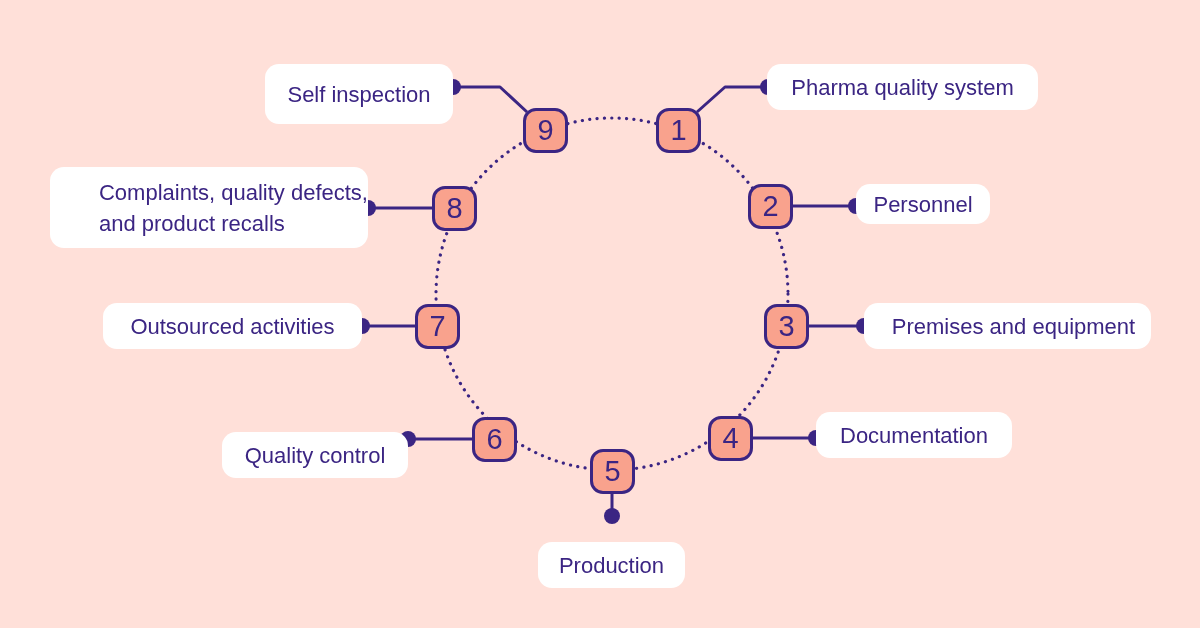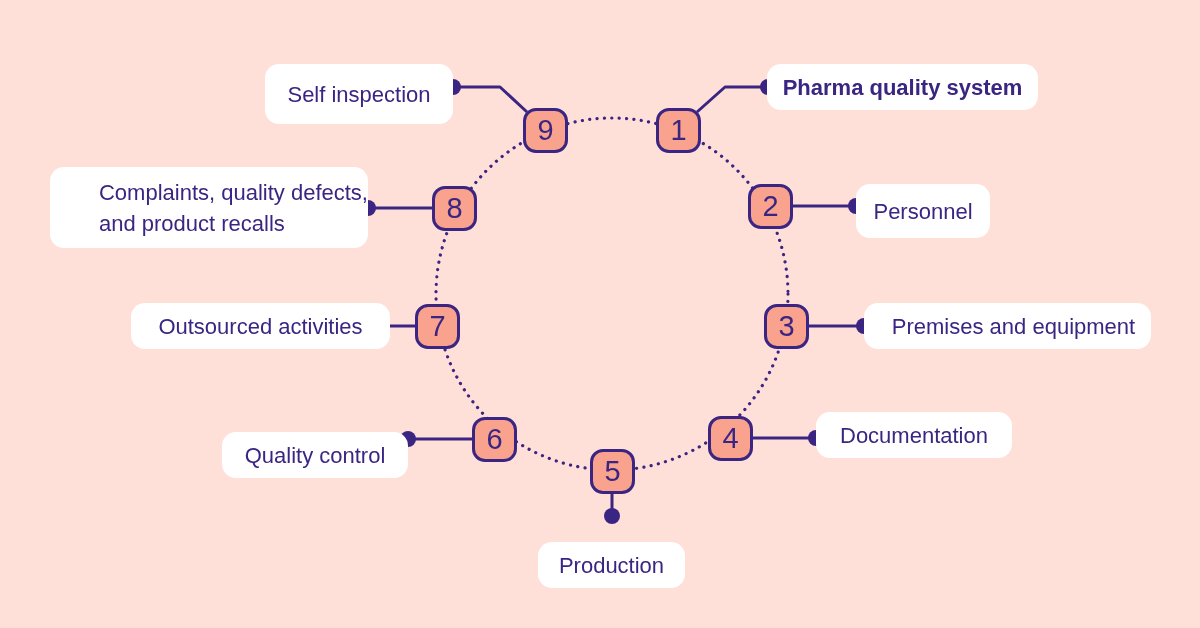--- a/index.html
+++ b/index.html
@@ -101,24 +101,24 @@
   <div class="badge" style="left:415px;top:304px;">
       <span>7</span>
     </div>
   <div class="badge" style="left:432px;top:186px;">
       <span>8</span>
     </div>
   <div class="badge" style="left:523px;top:108px;">
       <span>9</span>
     </div>
 
-  <div class="label" style="left:767px;top:64px;width:271px;height:46px;font-weight:bold;">Pharma quality system</div>
-  <div class="label" style="left:856px;top:184px;width:134px;height:54px;">Personnel</div>
+  <div class="label" style="left:767px;top:64px;width:271px;height:46px;">Pharma quality system</div>
+  <div class="label" style="left:856px;top:184px;width:134px;height:40px;">Personnel</div>
   <div class="label" style="left:864px;top:303px;width:287px;height:46px;padding-left:12px;">Premises and equipment</div>
   <div class="label" style="left:816px;top:412px;width:196px;height:46px;">Documentation</div>
   <div class="label" style="left:538px;top:518px;width:147px;height:46px;margin-top:24px;">Production</div>
   <div class="label" style="left:222px;top:416px;width:186px;height:46px;margin-top:16px;">Quality control</div>
-  <div class="label" style="left:103px;top:303px;width:259px;height:46px;margin-left:28px;">Outsourced activities</div>
+  <div class="label" style="left:103px;top:303px;width:259px;height:46px;">Outsourced activities</div>
   <div class="label label--right" style="left:50px;top:167px;width:318px;height:81px;">Complaints, quality defects,
 and product recalls</div>
   <div class="label" style="left:265px;top:64px;width:188px;height:60px;">Self inspection</div>
 
 </div>
 
 </body></html>

